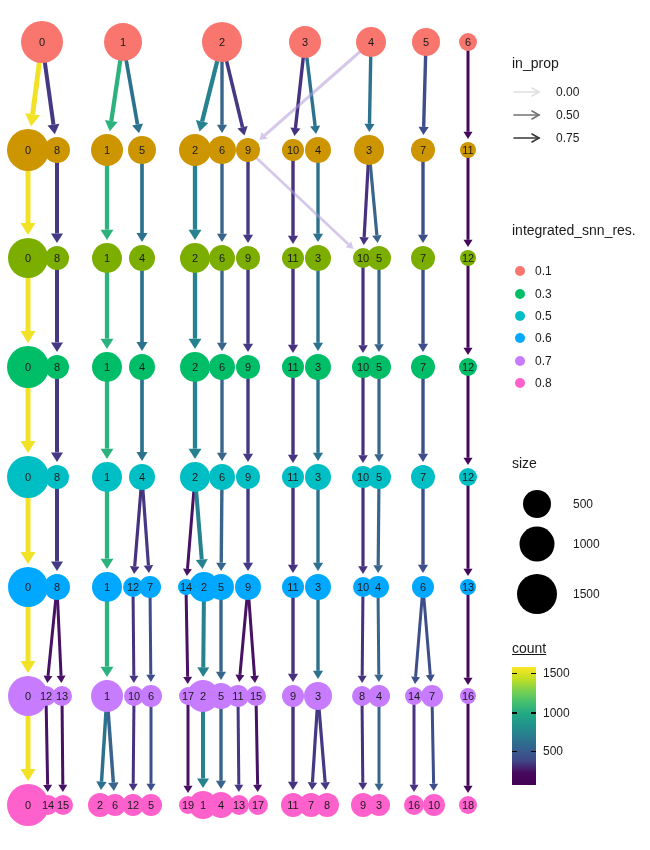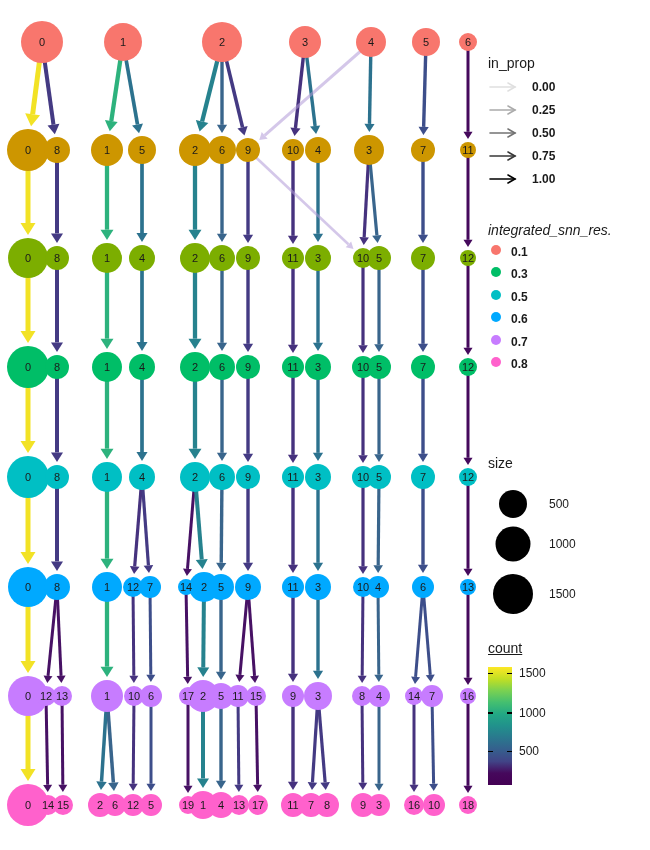--- a/index.html
+++ b/index.html
@@ -1,27 +1,27 @@
 <!DOCTYPE html>
 <html><head>
 <meta charset="utf-8">
 <style>
   html,body{margin:0;padding:0;background:#ffffff;}
   #canvas{position:relative;width:650px;height:850px;background:#ffffff;overflow:hidden;
           font-family:"Liberation Sans","DejaVu Sans",sans-serif;color:#1a1a1a;}
   #tree-svg{position:absolute;left:0;top:0;}
-  #legend-panel{position:absolute;left:471px;top:0;width:155px;height:650px;}
+  #legend-panel{position:absolute;left:495px;top:0;width:155px;height:650px;}
   .legend-block{position:absolute;left:0;width:155px;}
   .legend-title{font-size:14px;color:#1a1a1a;padding-left:17px;}
-  .legend-row{display:flex;align-items:flex-start;height:23px;padding-left:17px;font-weight:bold;}
+  .legend-row{display:flex;align-items:center;height:23px;padding-left:17px;}
   .legend-row .lab{font-size:12px;color:#1a1a1a;margin-left:10px;}
   #legend-inprop{top:55px;}
   #legend-inprop .legend-title{margin-bottom:9px;}
   #legend-res{top:222px;}
-  #legend-res .legend-title{margin-bottom:7px;font-style:italic;}
+  #legend-res .legend-title{margin-bottom:22px;}
   #legend-res .legend-row{height:22.4px;}
   .res-dot{width:10px;height:10px;border-radius:50%;flex:0 0 auto;margin-left:3px;}
   #legend-size{top:455px;}
   #legend-count{top:640px;text-decoration:underline;}
   #count-bar{position:absolute;left:17px;top:27px;width:24px;height:118px;}
   .count-tick{position:absolute;height:1.5px;background:#000;width:5px;}
   .count-lab{position:absolute;left:48px;font-size:12px;transform:translateY(-50%);}
 </style>
 </head>
 <body>
@@ -691,53 +691,35 @@
             <svg width="34" height="14">
               <g stroke="#000000" stroke-width="1.6" stroke-linecap="round" fill="none" opacity="0.12">
                 <line x1="2" y1="7" x2="27" y2="7"></line>
                 <polyline points="20,3 27,7 20,11"></polyline>
               </g>
             </svg>
             <span class="lab">0.00</span>
           </div>
           <div class="legend-row">
             <svg width="34" height="14">
-              <g stroke="#000000" stroke-width="1.6" stroke-linecap="round" fill="none" opacity="0.33">
-                <line x1="2" y1="7" x2="27" y2="7"></line>
-                <polyline points="20,3 27,7 20,11"></polyline>
-              </g>
-            </svg>
-            <span class="lab">0.25</span>
-          </div>
-          <div class="legend-row">
-            <svg width="34" height="14">
               <g stroke="#000000" stroke-width="1.6" stroke-linecap="round" fill="none" opacity="0.55">
                 <line x1="2" y1="7" x2="27" y2="7"></line>
                 <polyline points="20,3 27,7 20,11"></polyline>
               </g>
             </svg>
             <span class="lab">0.50</span>
           </div>
           <div class="legend-row">
             <svg width="34" height="14">
               <g stroke="#000000" stroke-width="1.6" stroke-linecap="round" fill="none" opacity="0.78">
                 <line x1="2" y1="7" x2="27" y2="7"></line>
                 <polyline points="20,3 27,7 20,11"></polyline>
               </g>
             </svg>
             <span class="lab">0.75</span>
-          </div>
-          <div class="legend-row">
-            <svg width="34" height="14">
-              <g stroke="#000000" stroke-width="1.6" stroke-linecap="round" fill="none" opacity="1">
-                <line x1="2" y1="7" x2="27" y2="7"></line>
-                <polyline points="20,3 27,7 20,11"></polyline>
-              </g>
-            </svg>
-            <span class="lab">1.00</span>
           </div>
         </div>
     </div>
 
     <div id="legend-res" class="legend-block">
       <div class="legend-title">integrated_snn_res.</div>
       <div id="res-list">
           <div class="legend-row">
             <span class="res-dot" style="background: rgb(248, 118, 109);"></span>
             <span class="lab">0.1</span>

